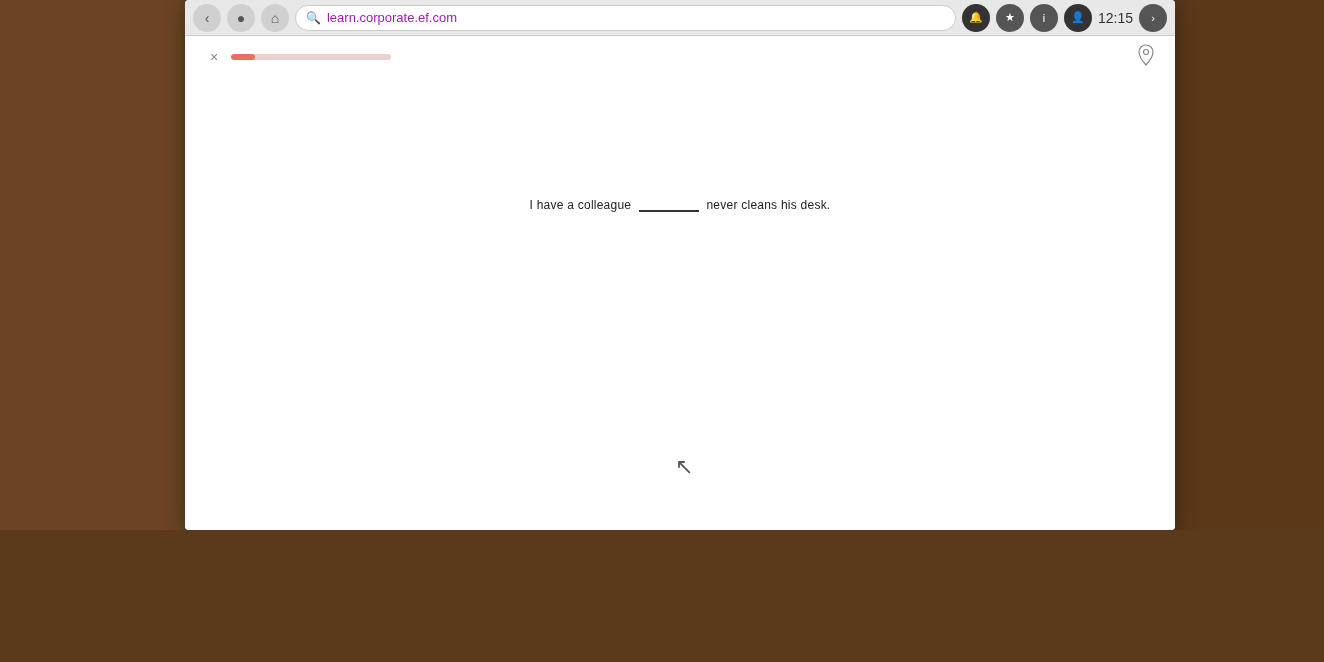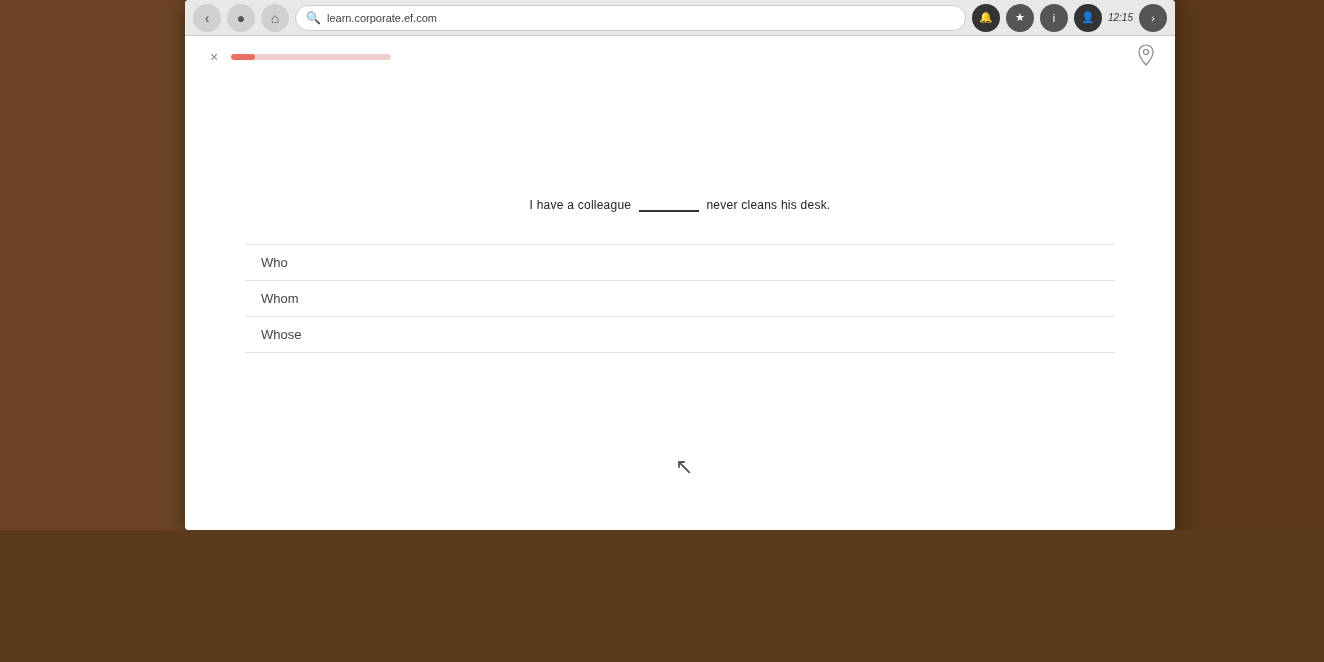--- a/index.html
+++ b/index.html
@@ -85,22 +85,22 @@
 
     .search-icon-wrap {
       color: #888;
       font-size: 12px;
     }
 
     .address-bar {
       flex: 1;
       border: none;
       outline: none;
-      font-size: 11px;
-      color: #404040;
+      font-size: 13px;
+      color: #a21caf;
       background: transparent;
     }
 
     .toolbar-right {
       display: flex;
       align-items: center;
       gap: 6px;
     }
 
     .toolbar-icon-btn {
@@ -115,24 +115,23 @@
       justify-content: center;
       color: white;
       font-size: 11px;
     }
 
     .toolbar-icon-btn.dark {
       background: #333;
     }
 
     .time-display {
-      font-size: 10px;
+      font-size: 14px;
       color: #333;
       white-space: nowrap;
-      font-style: italic;
     }
 
     
     .page-content {
       background: white;
       height: calc(100% - 36px);
       position: relative;
       overflow: hidden;
     }
 
@@ -315,31 +314,20 @@
       </svg>
     </div>
 
     <div class="question-area">
       <div class="question-sentence">
         <span>I have a colleague</span>
         <span class="blank">&nbsp;</span>
         <span>never cleans his desk.</span>
       </div>
 
-      <div class="answer-options">
-        <div class="answer-option">
-          <span>Who</span>
-        </div>
-        <div class="answer-option">
-          <span>Whom</span>
-        </div>
-        <div class="answer-option">
-          <span>Whose</span>
-        </div>
-      </div>
     </div>
 
     <div class="cursor">↖</div>
 
   </div>
 </div>
 
 <div class="desk-bottom"></div>
 
 </body></html>

